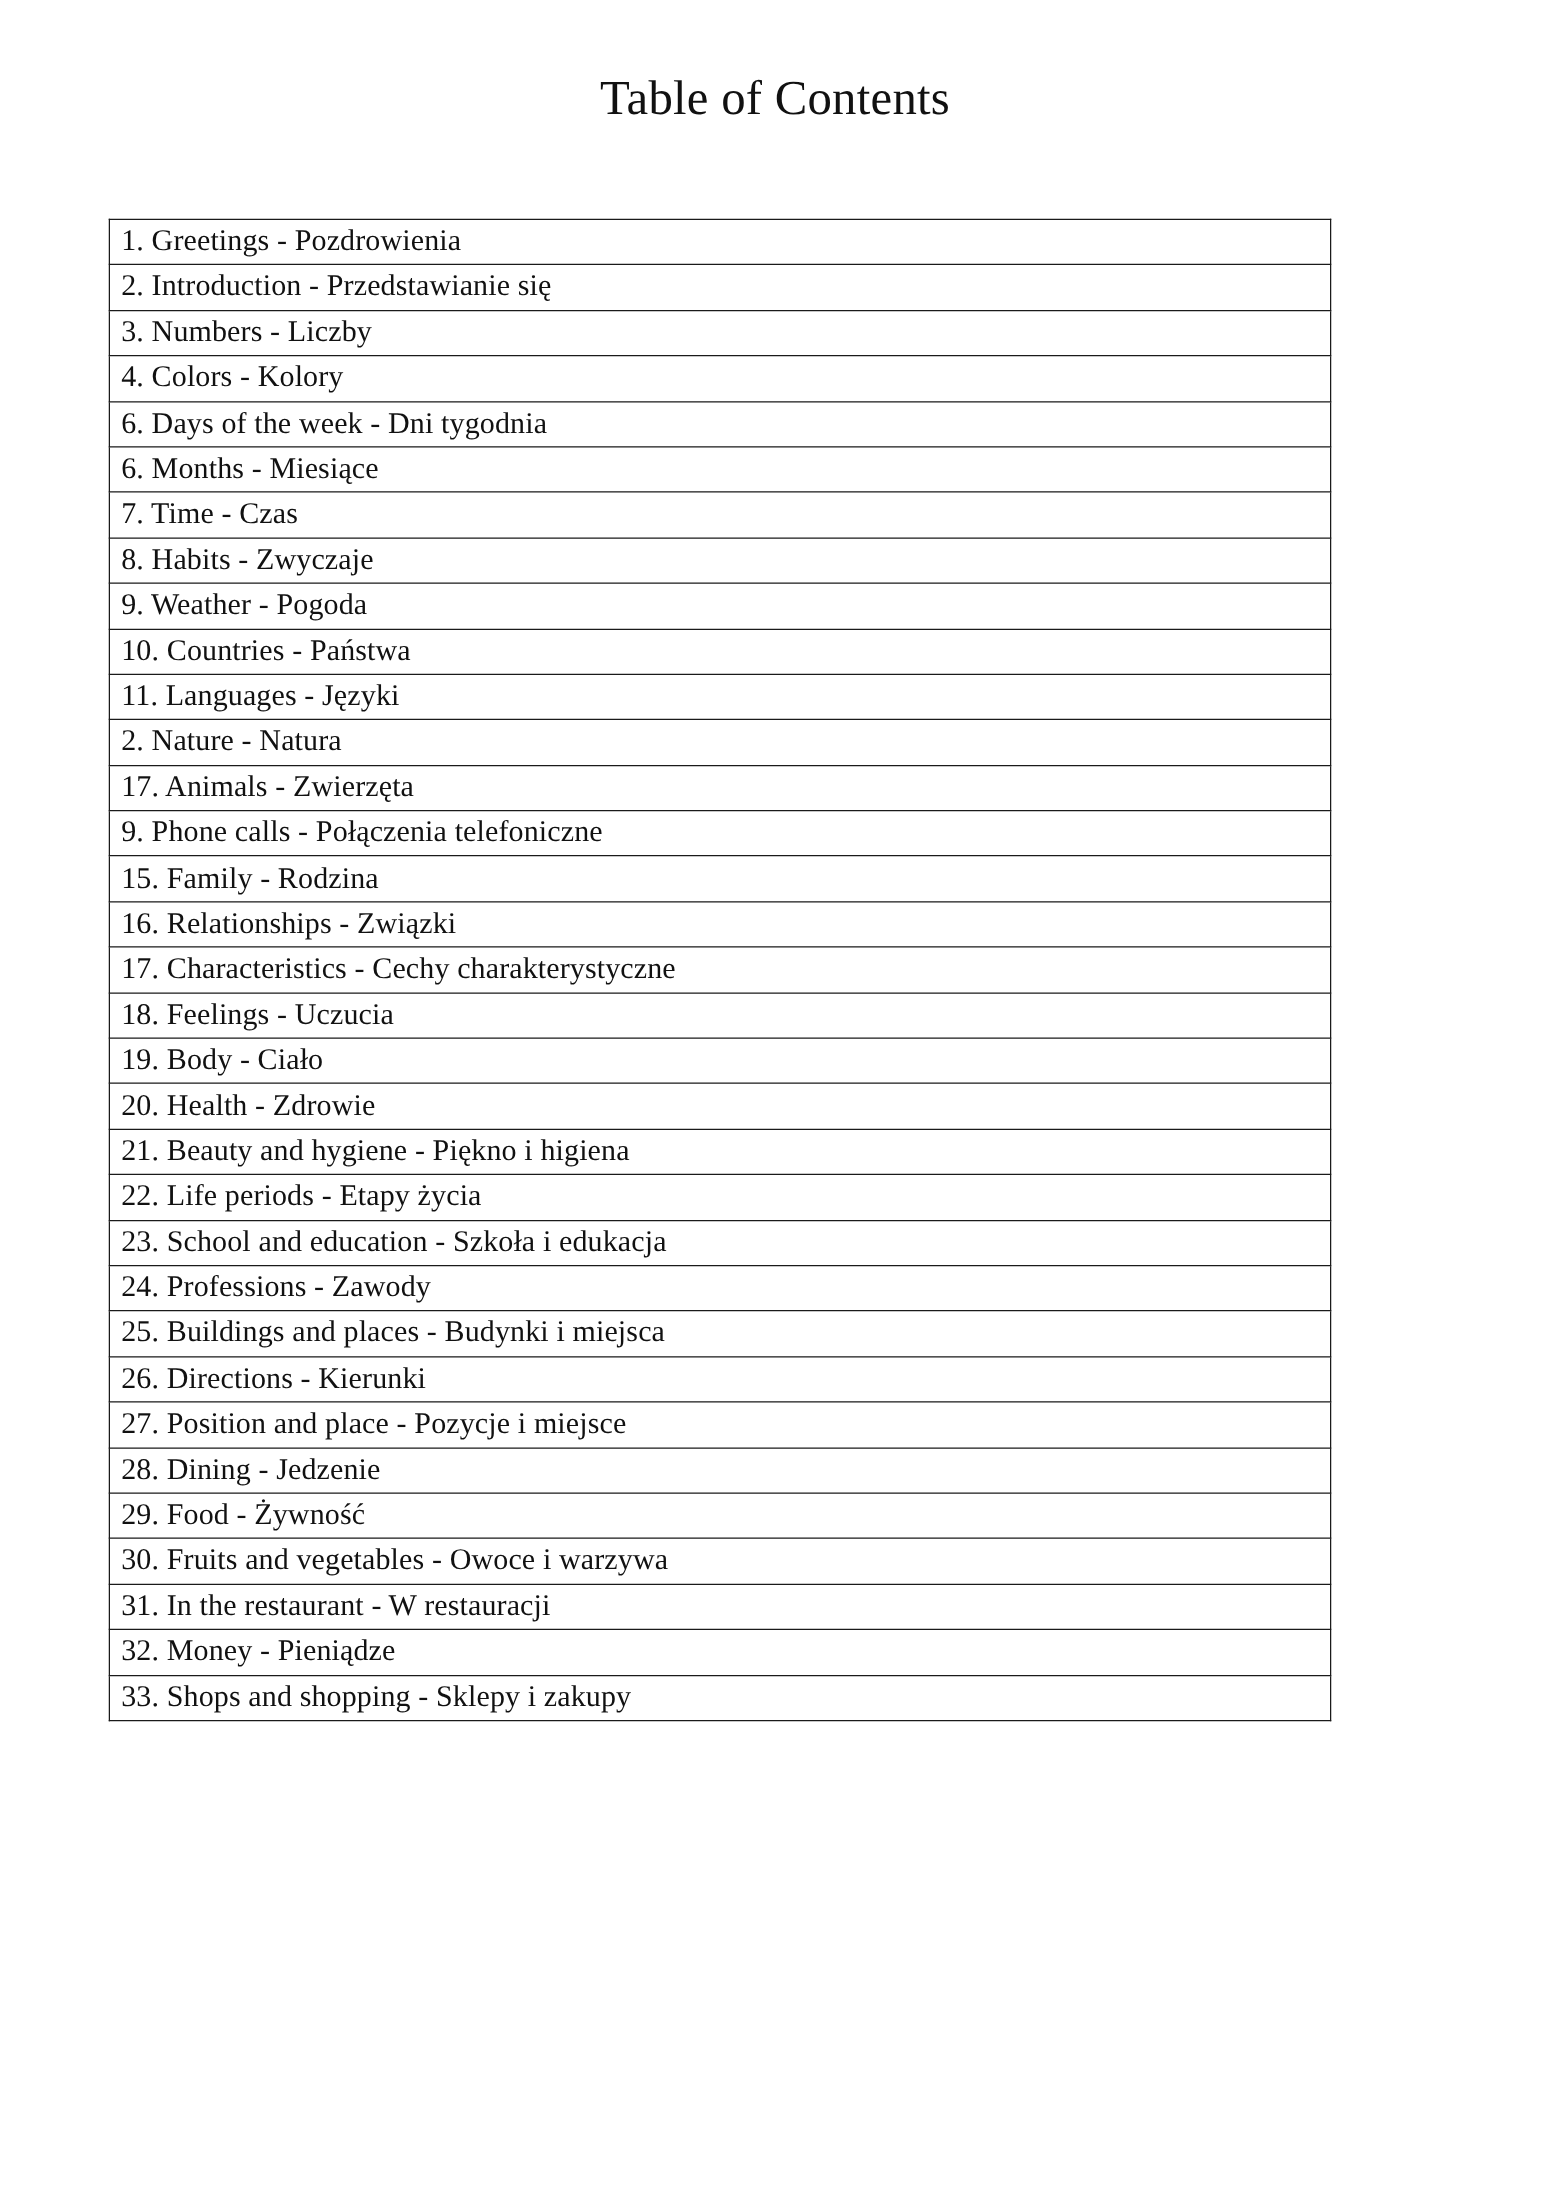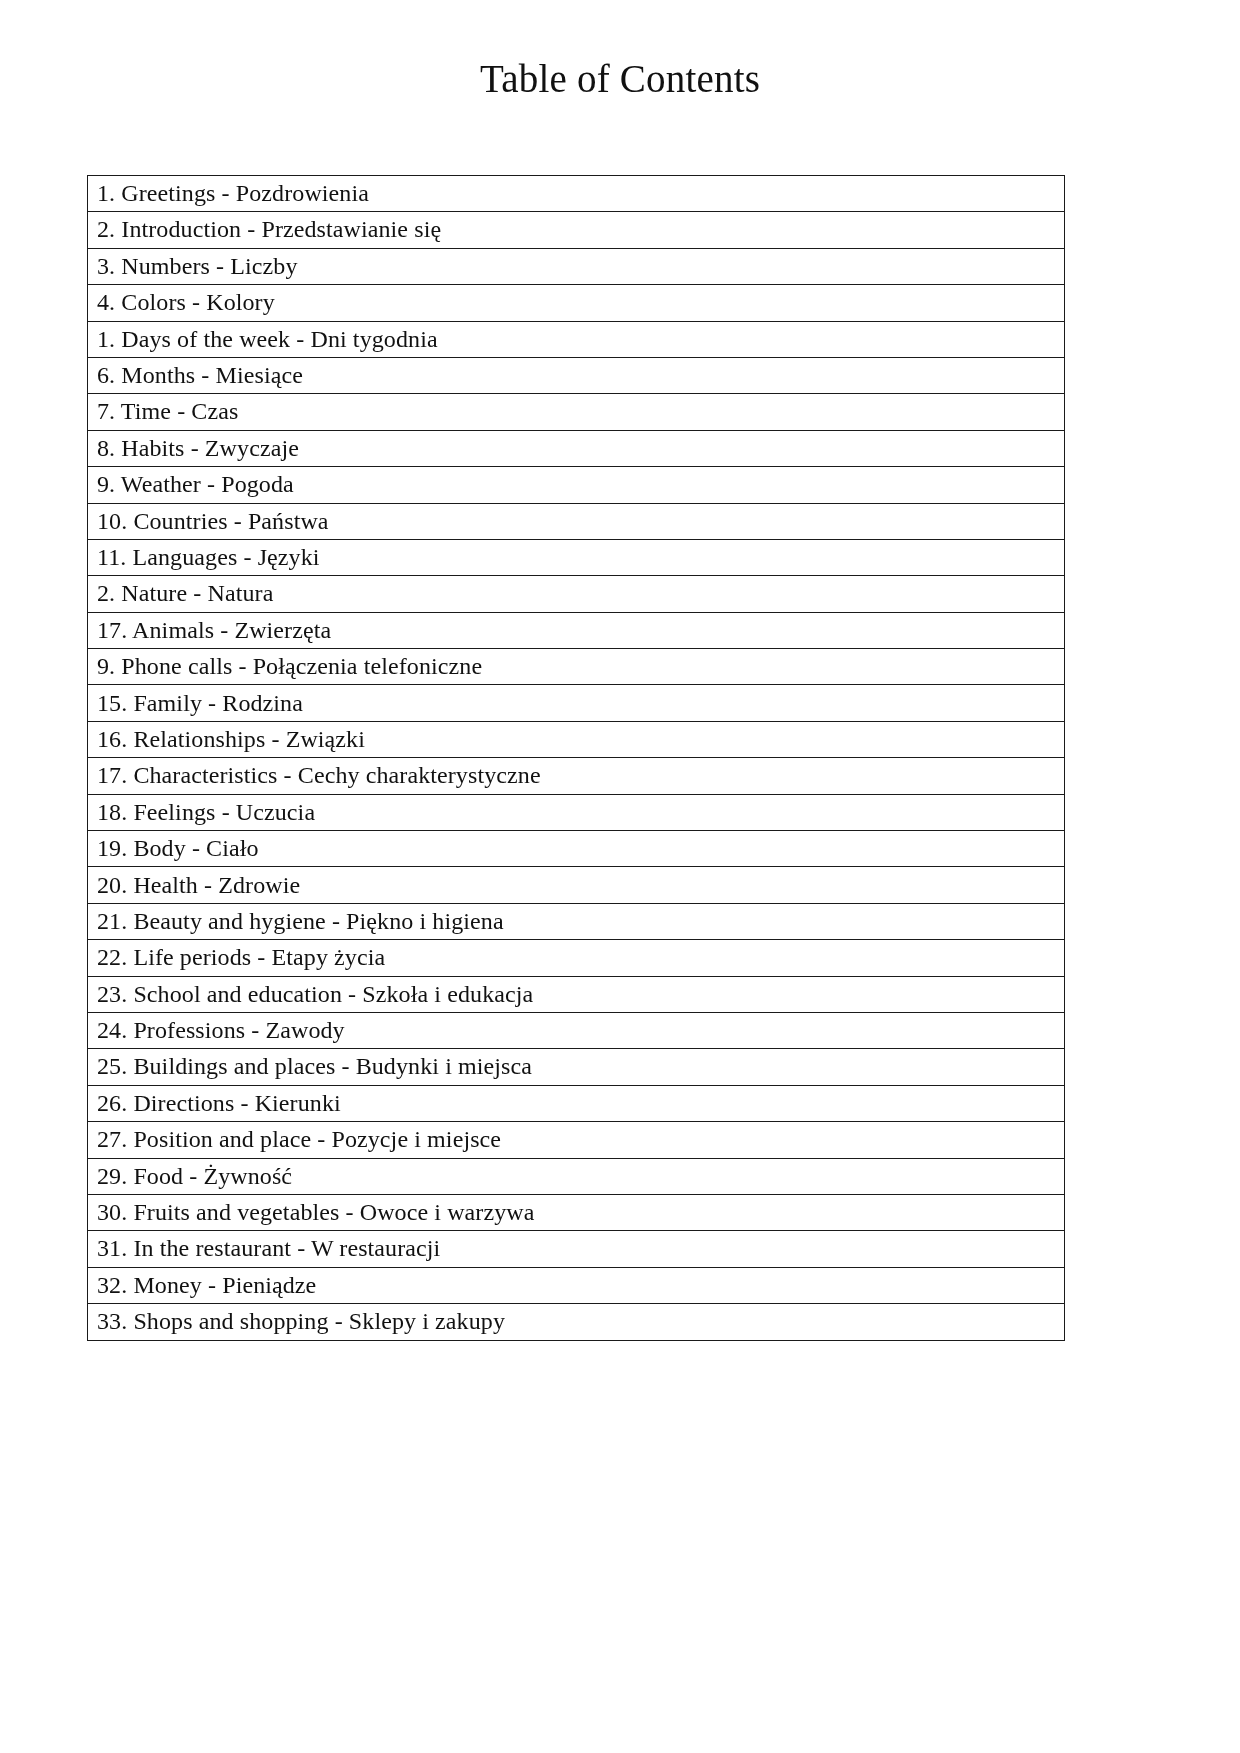--- a/index.html
+++ b/index.html
@@ -76,21 +76,21 @@
           <tr>
             <td>2. Introduction - Przedstawianie się</td>
           </tr>
           <tr>
             <td>3. Numbers - Liczby</td>
           </tr>
           <tr>
             <td>4. Colors - Kolory</td>
           </tr>
           <tr>
-            <td>1. Days of the week - Dni tygodnia</td>
+            <td>6. Days of the week - Dni tygodnia</td>
           </tr>
           <tr>
             <td>6. Months - Miesiące</td>
           </tr>
           <tr>
             <td>7. Time - Czas</td>
           </tr>
           <tr>
             <td>8. Habits - Zwyczaje</td>
           </tr>
@@ -145,20 +145,23 @@
           <tr>
             <td>25. Buildings and places - Budynki i miejsca</td>
           </tr>
           <tr>
             <td>26. Directions - Kierunki</td>
           </tr>
           <tr>
             <td>27. Position and place - Pozycje i miejsce</td>
           </tr>
           <tr>
+            <td>28. Dining - Jedzenie</td>
+          </tr>
+          <tr>
             <td>29. Food - Żywność</td>
           </tr>
           <tr>
             <td>30. Fruits and vegetables - Owoce i warzywa</td>
           </tr>
           <tr>
             <td>31. In the restaurant - W restauracji</td>
           </tr>
           <tr>
             <td>32. Money - Pieniądze</td>

